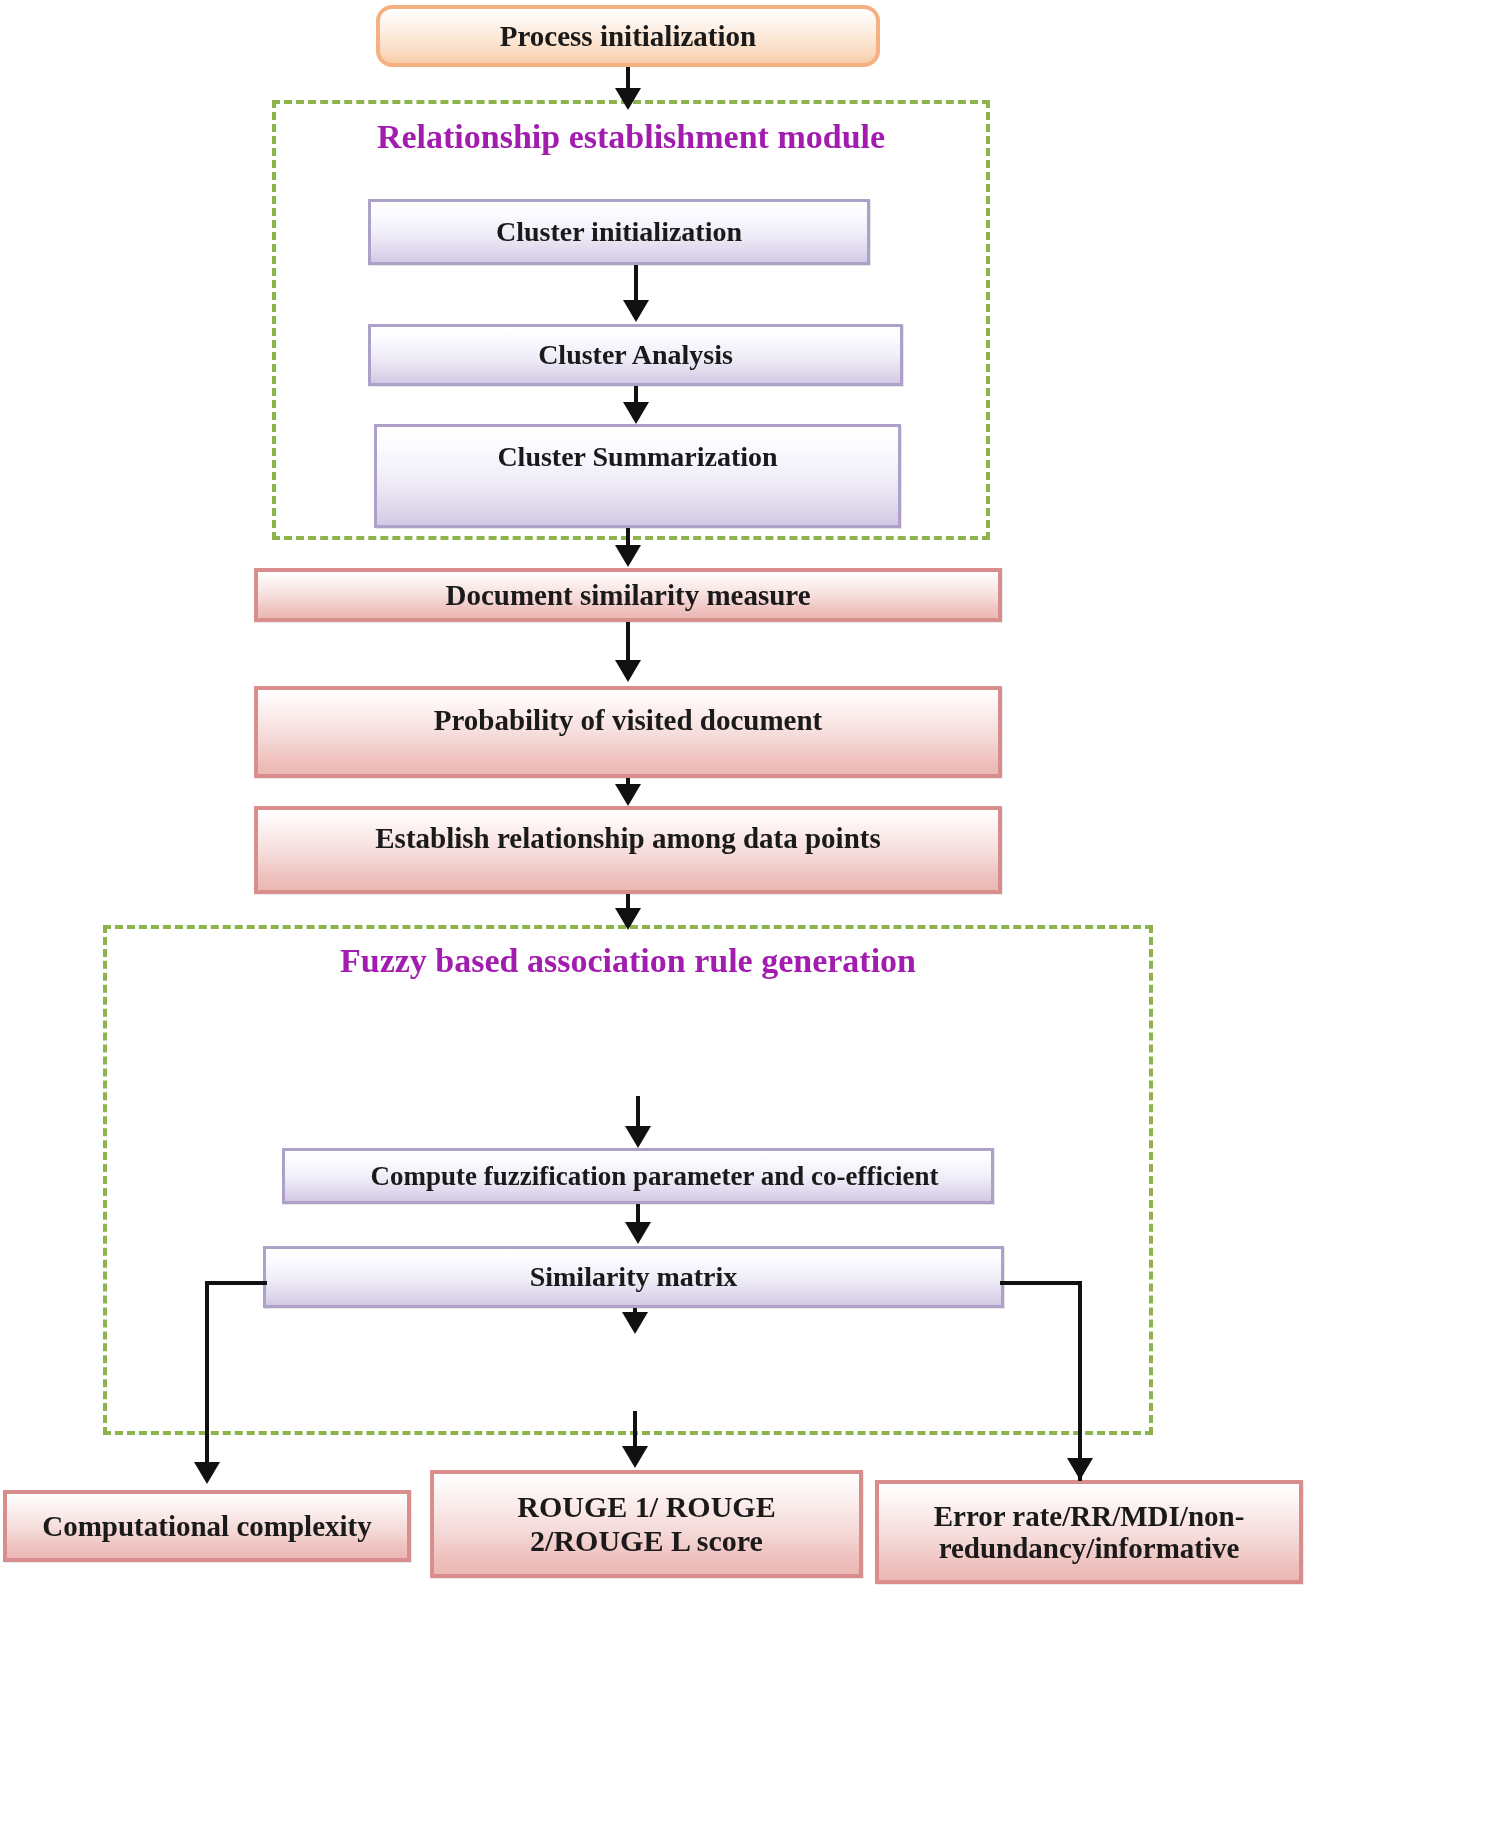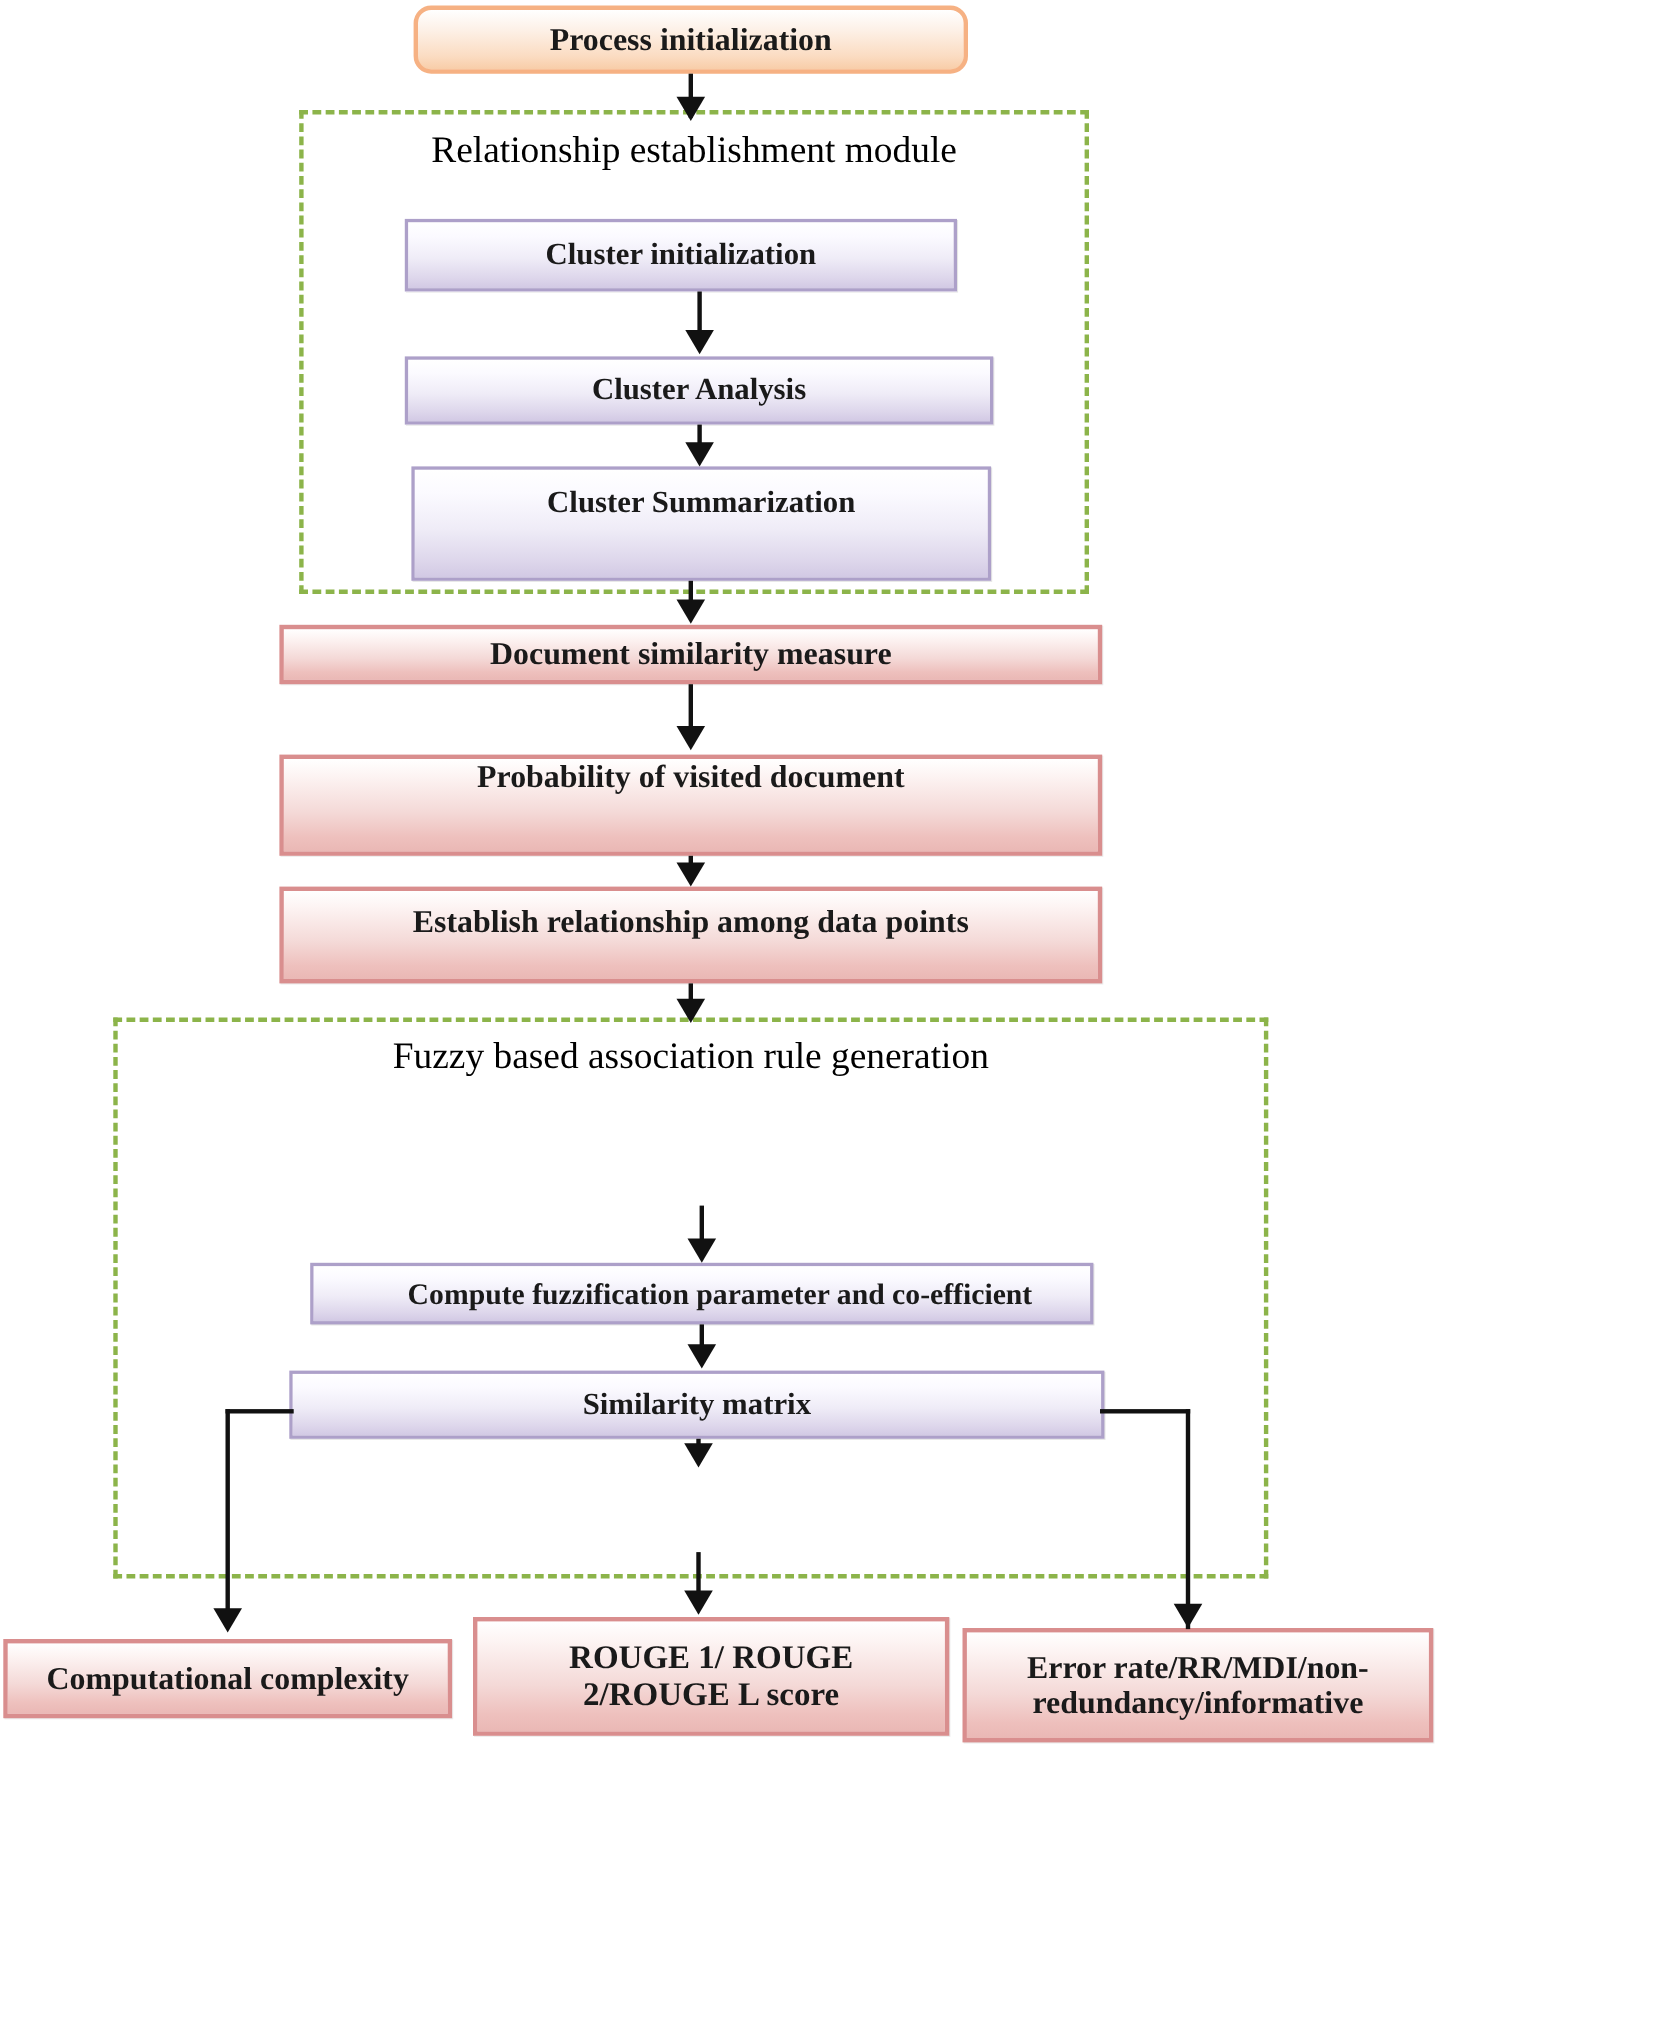--- a/index.html
+++ b/index.html
@@ -63,22 +63,22 @@
   .module {
     position: absolute;
     box-sizing: border-box;
     border: 4px dashed #8cb44a;
     background: transparent;
     z-index: 1;
   }
   .module-title {
     position: absolute;
     text-align: center;
-    font-weight: normal;
-    color: #000000;
+    font-weight: bold;
+    color: #a21caf;
     z-index: 4;
   }
   .module-title .t1 { display:block; font-size: 34px; line-height: 1.12; }
   .module-title .t2 { display:block; font-size: 30px; line-height: 1.18; }
 
   
   .vline, .hline {
     position: absolute;
     background: #111111;
     z-index: 6;
@@ -125,21 +125,21 @@
   </div>
 
   <div class="node node-purple" style="left:374px; top:424px; width:527px; height:104px; align-items:flex-start; padding-top:14px;">
     <span class="label">Cluster Summarization</span>
   </div>
 
   <div class="node node-pink" style="left:254px; top:568px; width:748px; height:54px;">
     <span class="label">Document similarity measure</span>
   </div>
 
-  <div class="node node-pink" style="left:254px; top:686px; width:748px; height:92px; align-items:flex-start; ">
+  <div class="node node-pink" style="left:254px; top:686px; width:748px; height:92px; align-items:flex-start; padding-top:14px;">
     <span class="label">Probability of visited document</span>
   </div>
 
   <div class="node node-pink" style="left:254px; top:806px; width:748px; height:88px; align-items:flex-start; padding-top:12px;">
     <span class="label">Establish relationship among data points</span>
   </div>
 
 
   <div class="node node-purple" style="left:282px; top:1148px; width:712px; height:56px; font-size:27px;padding-left:33px;">
     <span class="label">Compute fuzzification parameter and co-efficient</span>

